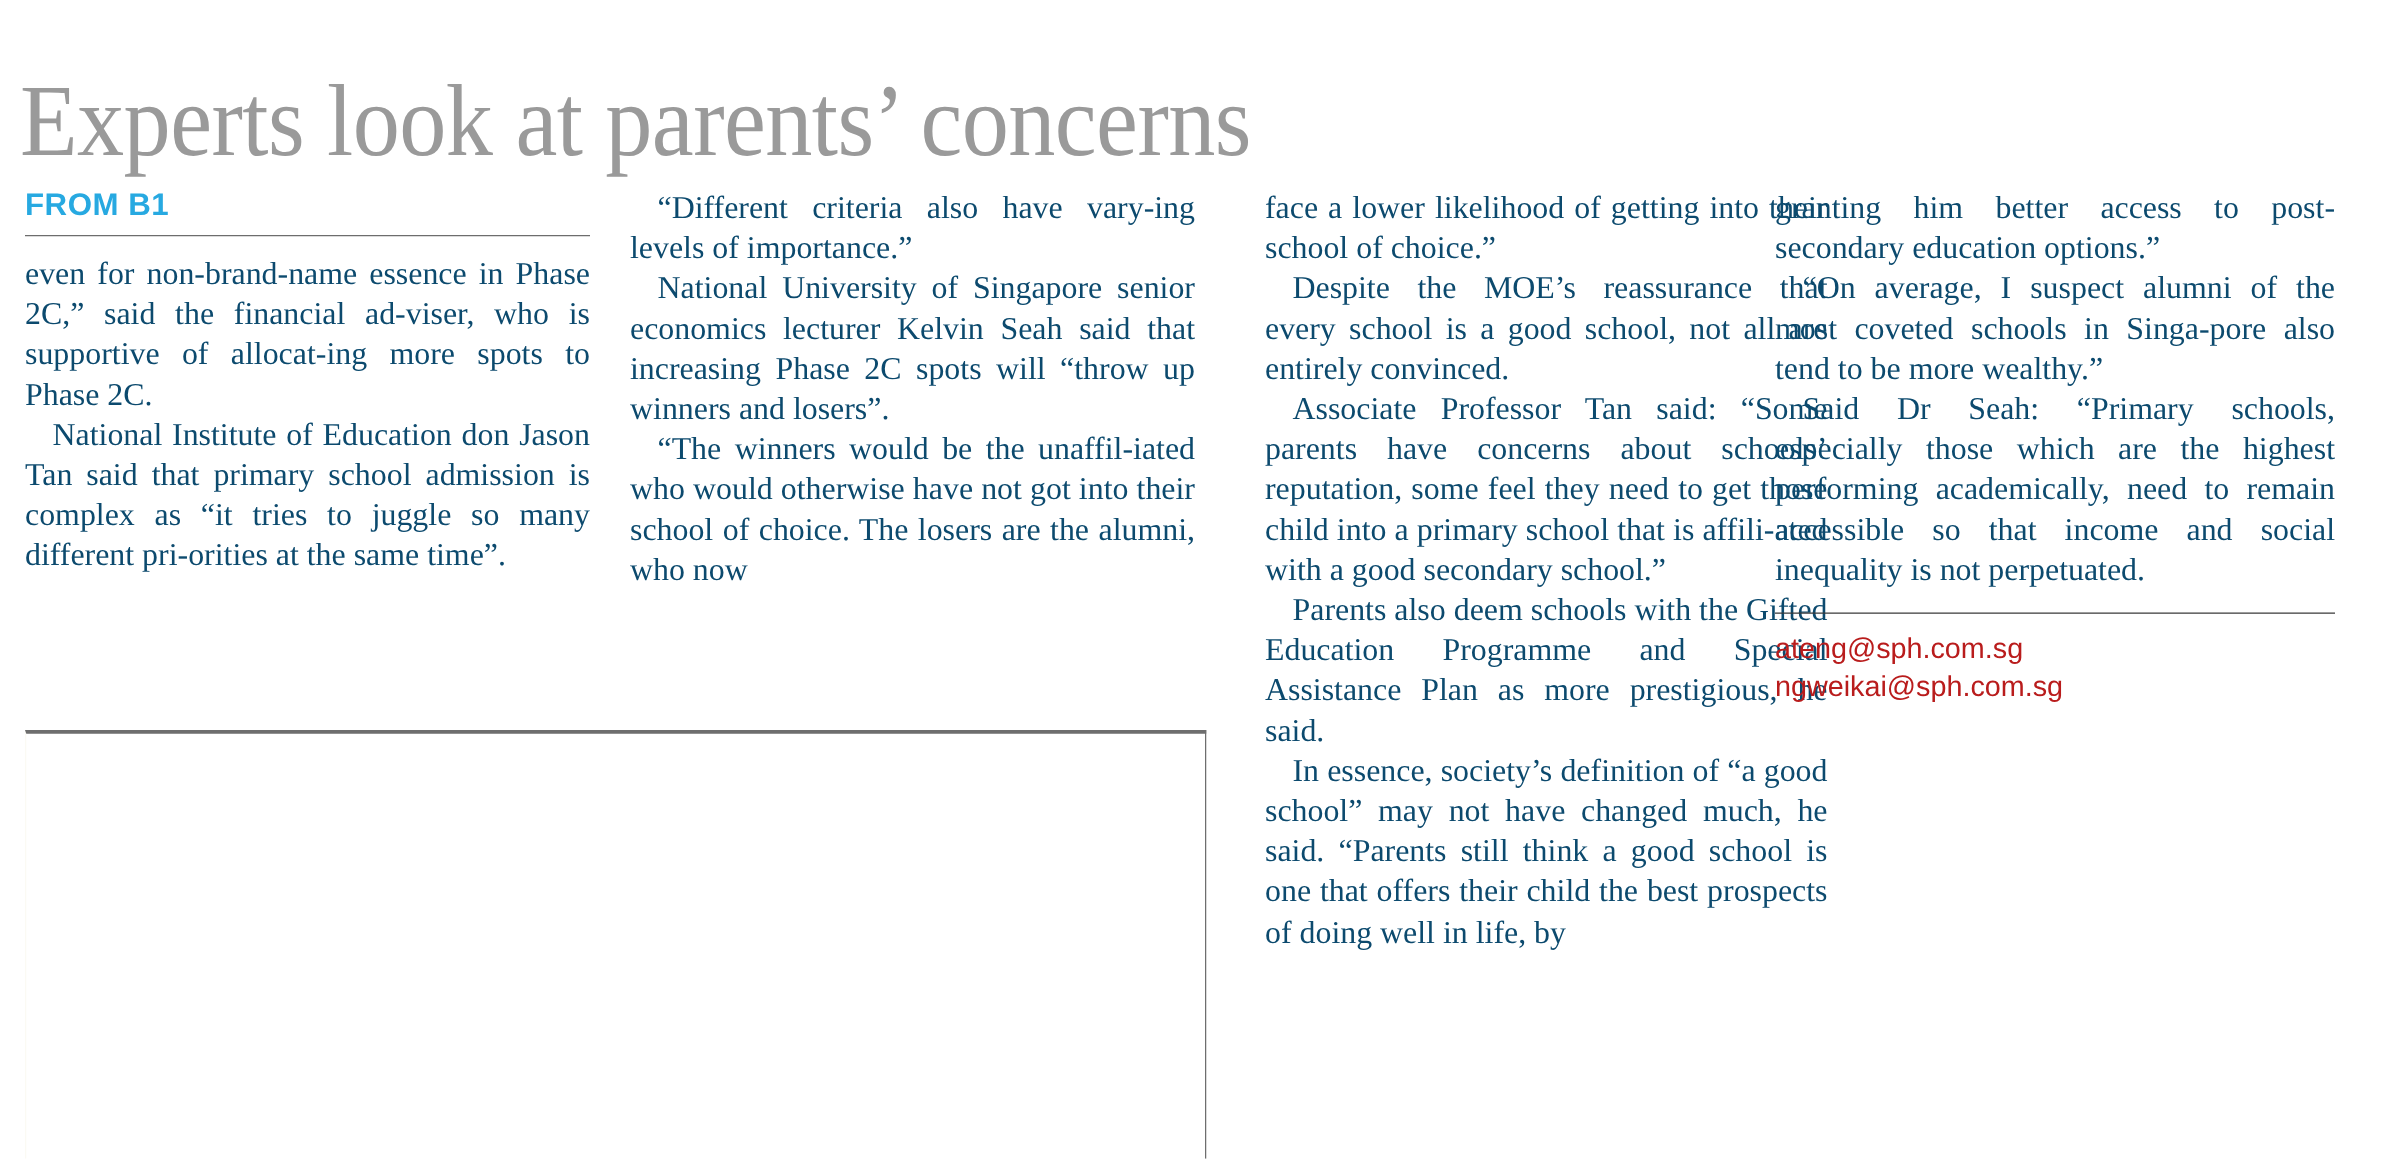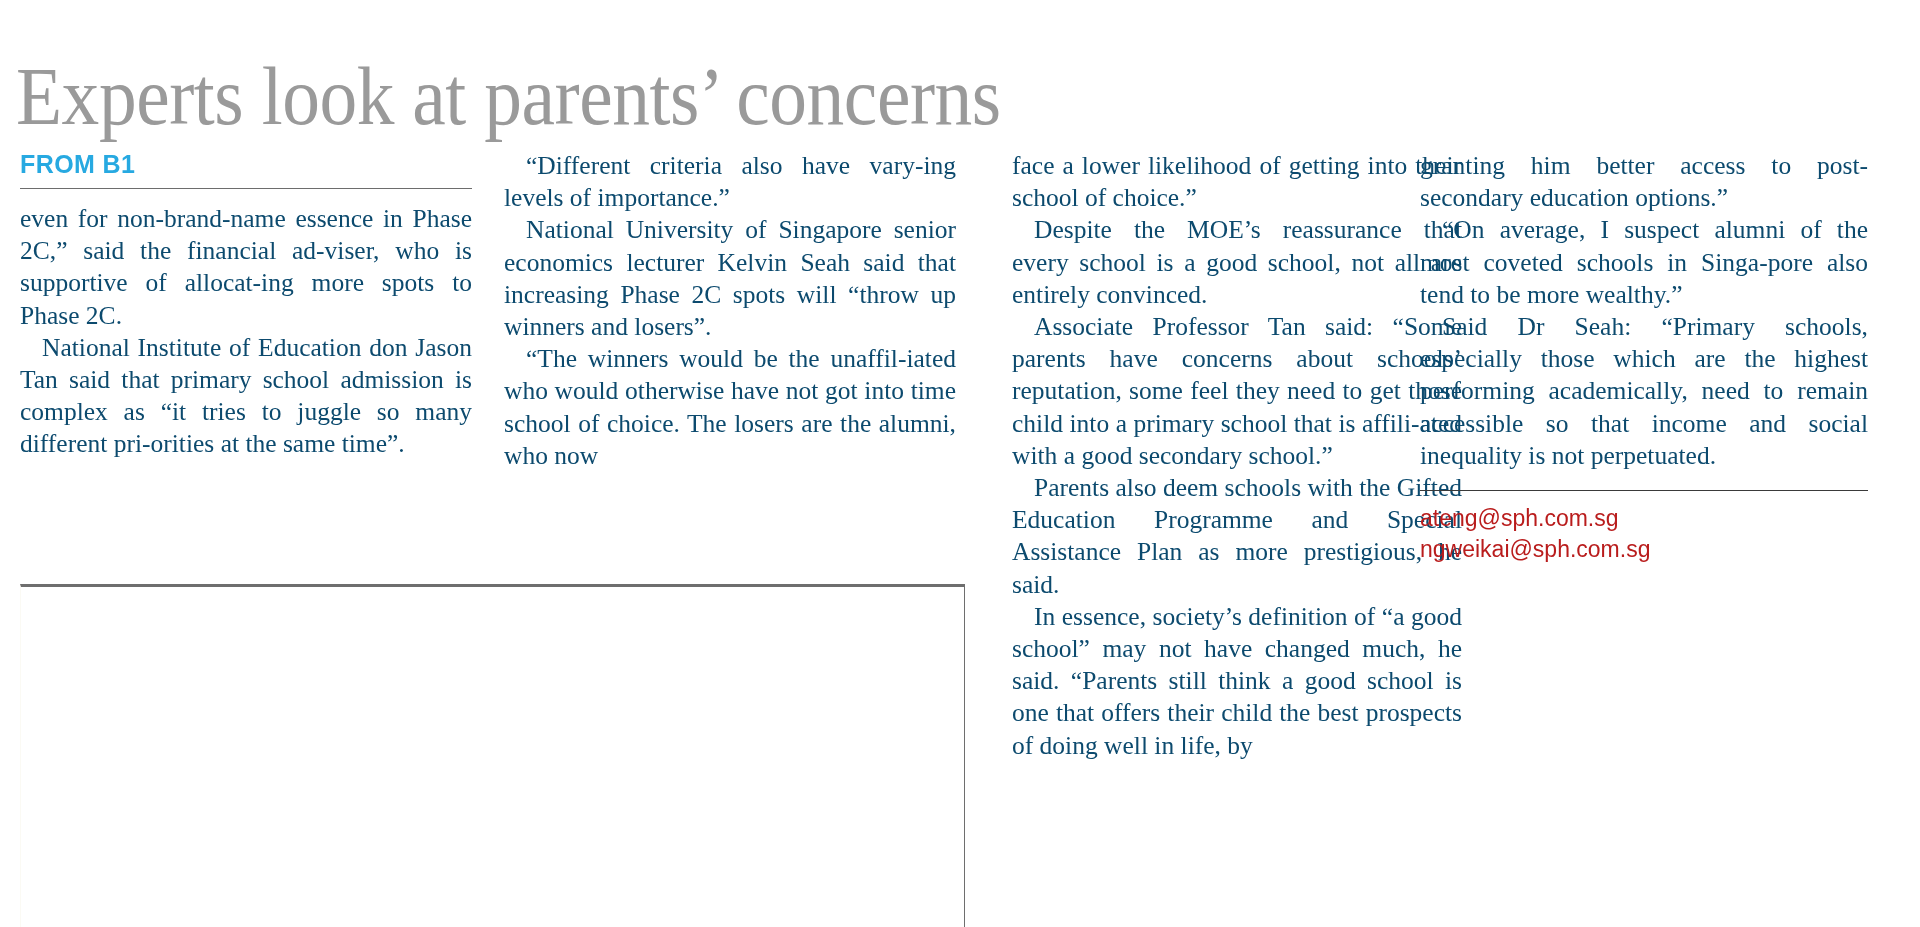--- a/index.html
+++ b/index.html
@@ -129,21 +129,21 @@
     <div class="body">
       <p>even for non-brand-name essence in Phase 2C,” said the financial ad-viser, who is supportive of allocat-ing more spots to Phase 2C.</p>
       <p class="indent">National Institute of Education don Jason Tan said that primary school admission is complex as “it tries to juggle so many different pri-orities at the same time”.</p>
     </div>
   </div>
 
   <div class="col" id="col2">
     <div class="body">
       <p class="indent">“Different criteria also have vary-ing levels of importance.”</p>
       <p class="indent">National University of Singapore senior economics lecturer Kelvin Seah said that increasing Phase 2C spots will “throw up winners and losers”.</p>
-      <p class="indent">“The winners would be the unaffil-iated who would otherwise have not got into time school of choice. The losers are the alumni, who now</p>
+      <p class="indent">“The winners would be the unaffil-iated who would otherwise have not got into their school of choice. The losers are the alumni, who now</p>
     </div>
   </div>
 
   <div class="col" id="col3">
     <div class="body">
       <p>face a lower likelihood of getting into their school of choice.”</p>
       <p class="indent">Despite the MOE’s reassurance that every school is a good school, not all are entirely convinced.</p>
       <p class="indent">Associate Professor Tan said: “Some parents have concerns about schools’ reputation, some feel they need to get those child into a primary school that is affili-ated with a good secondary school.”</p>
       <p class="indent">Parents also deem schools with the Gifted Education Programme and Special Assistance Plan as more prestigious, he said.</p>
       <p class="indent">In essence, society’s definition of “a good school” may not have changed much, he said. “Parents still think a good school is one that offers their child the best prospects of doing well in life, by</p>

